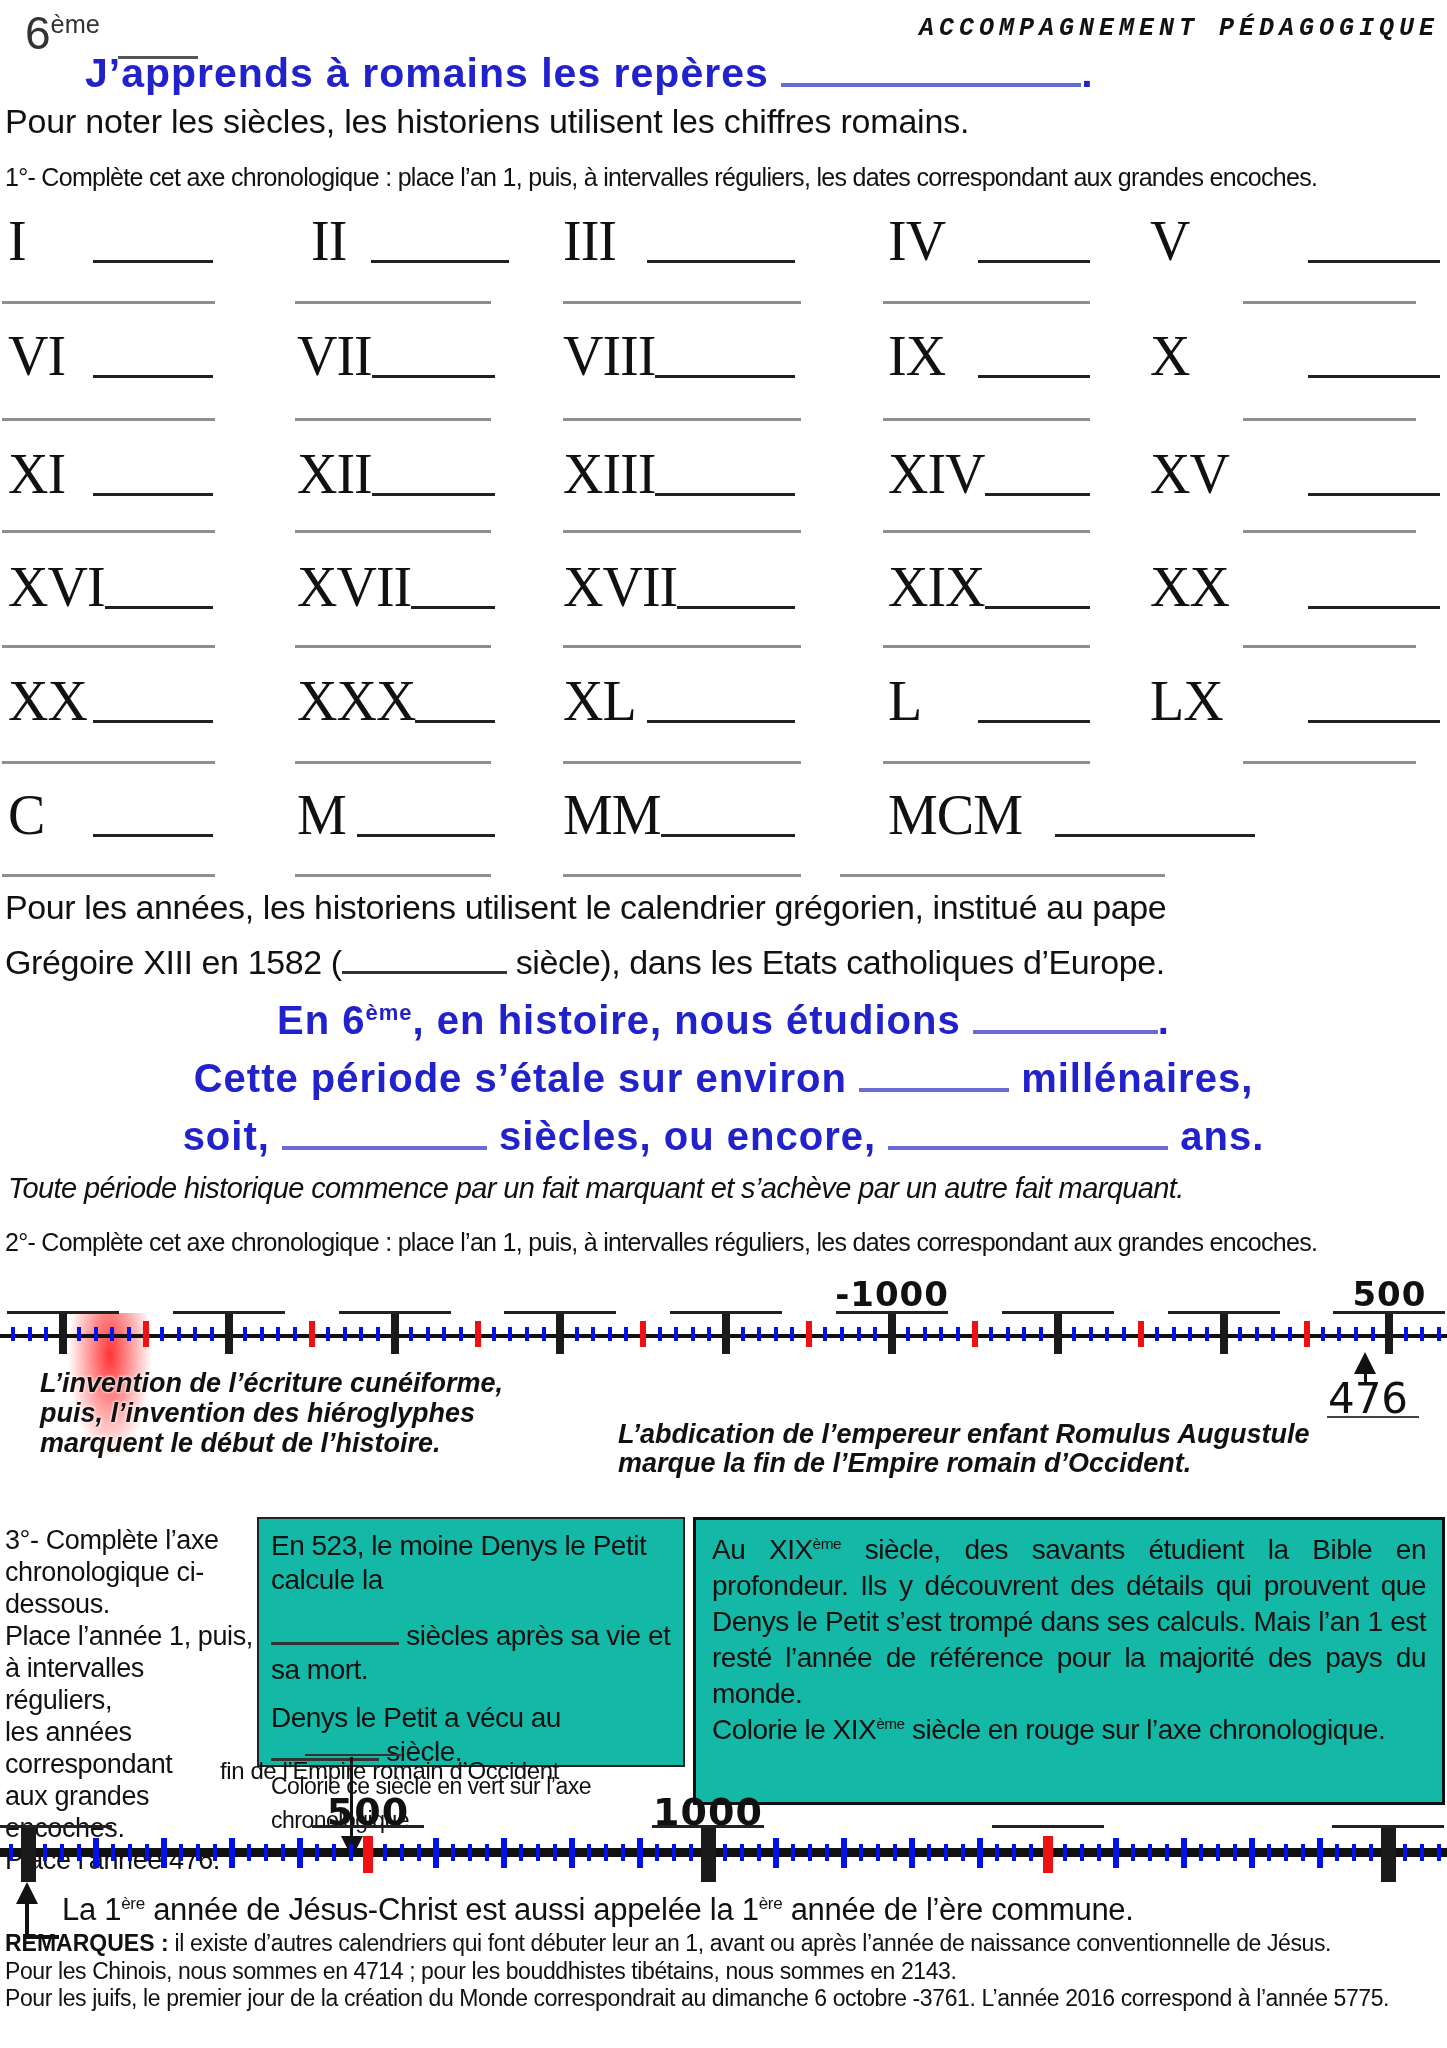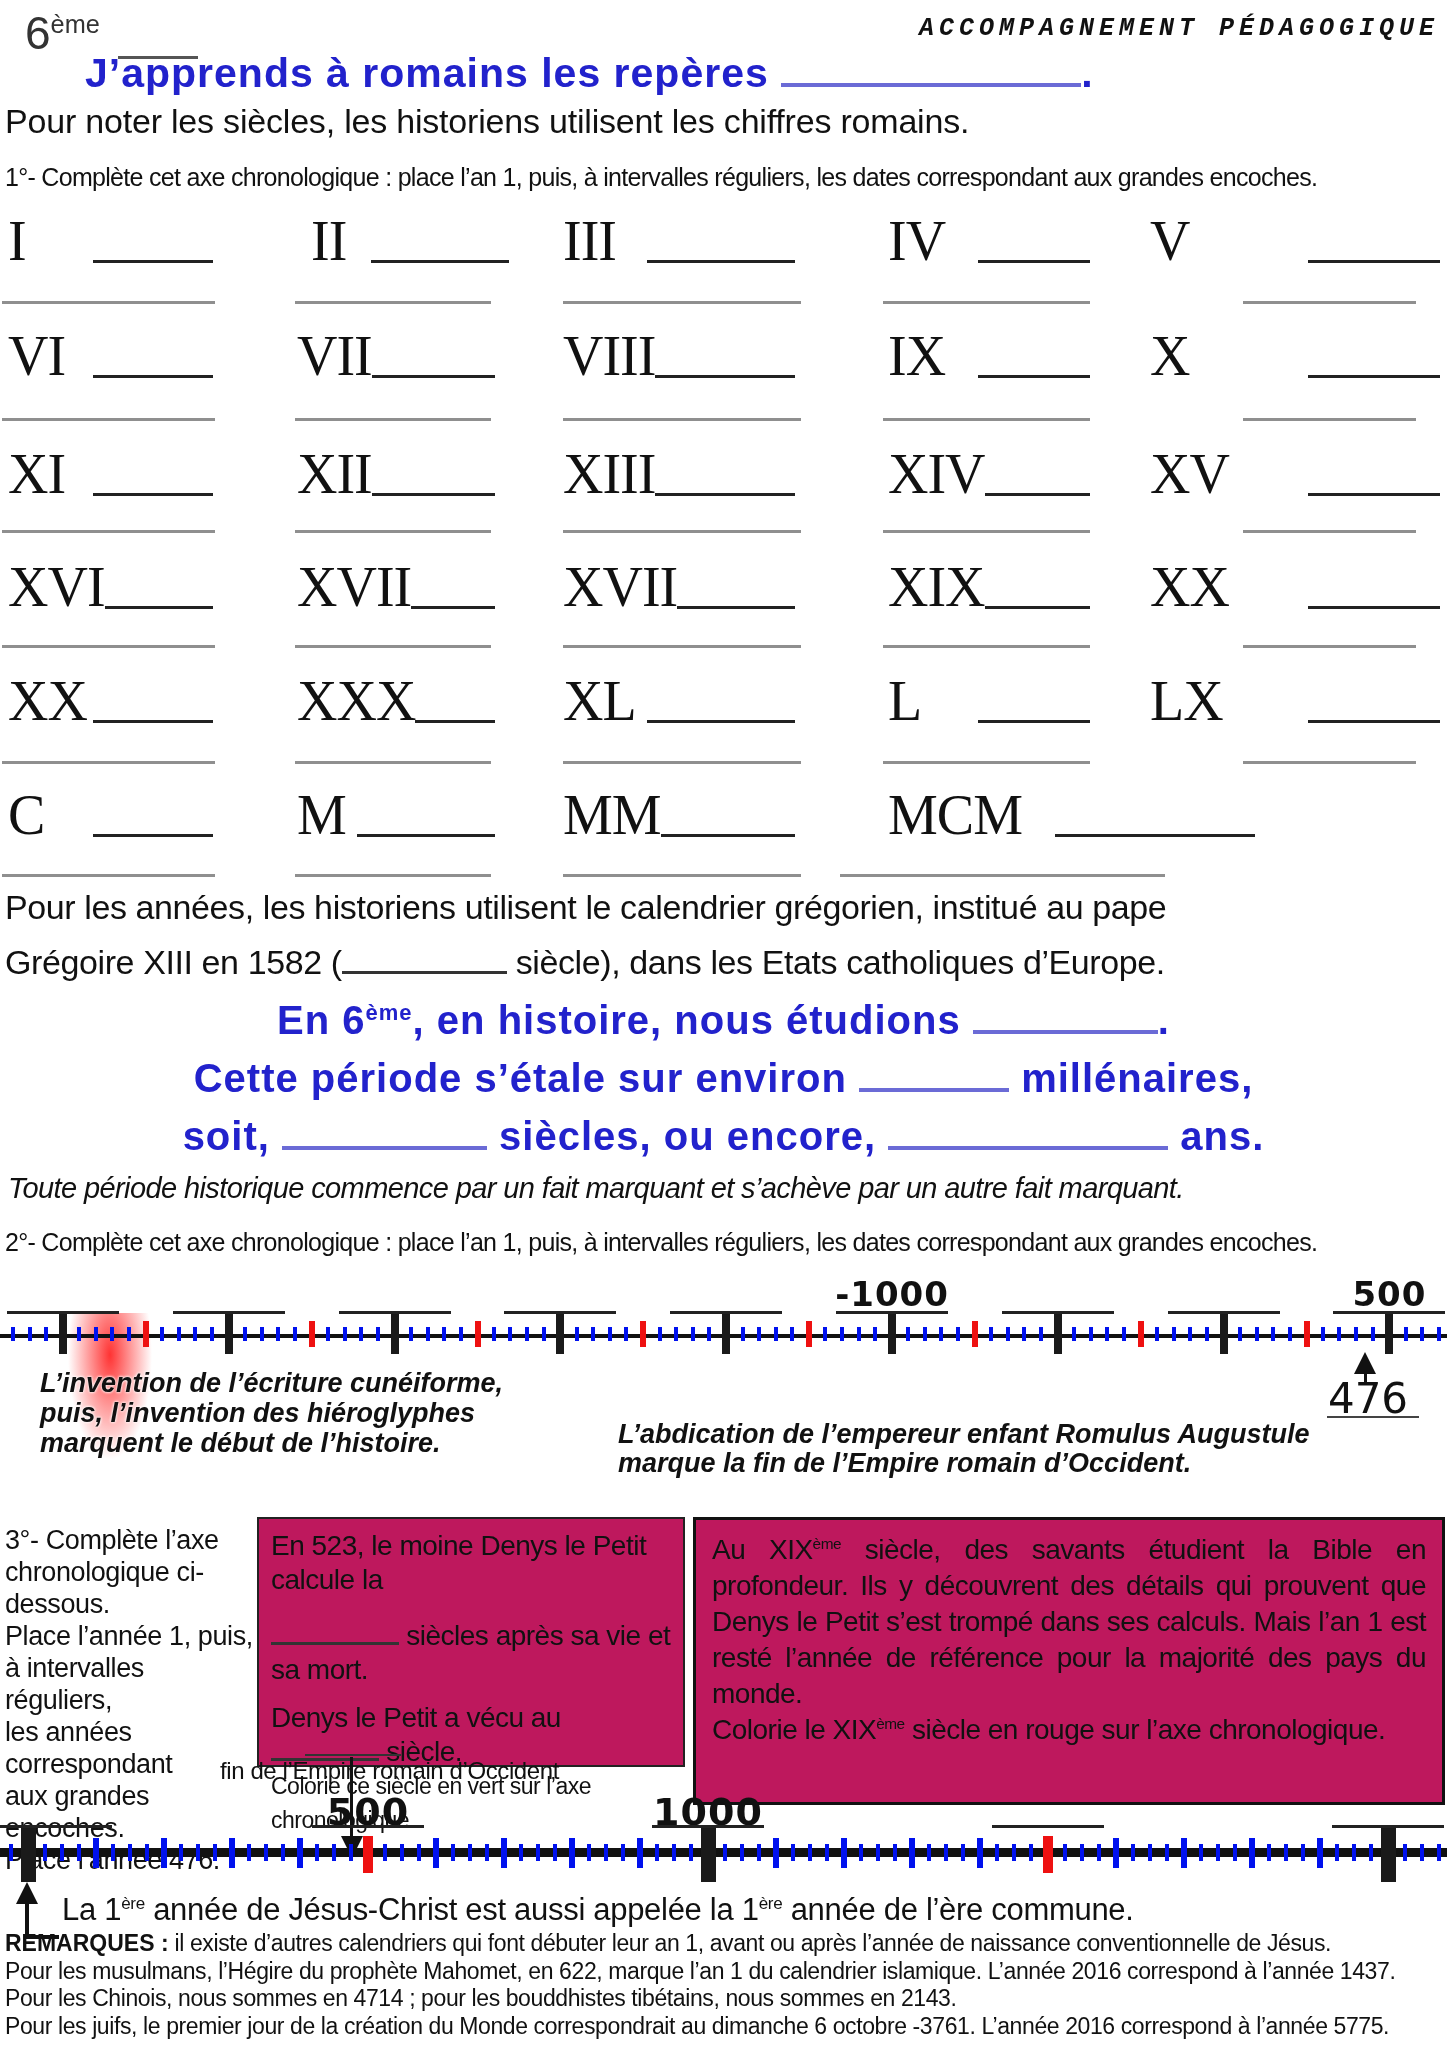--- a/index.html
+++ b/index.html
@@ -58,21 +58,21 @@
   #cap-left{left:40px;top:100px;width:520px;}
   #cap-right{left:618px;top:152px;width:829px;line-height:29px;}
   .up-arrow-line{position:absolute;width:3px;background:#111;}
   .tri-up{position:absolute;width:0;height:0;border-left:11px solid transparent;border-right:11px solid transparent;border-bottom:22px solid #111;}
   .tri-down{position:absolute;width:0;height:0;border-left:11px solid transparent;border-right:11px solid transparent;border-top:22px solid #111;}
   #evt476{left:1316px;top:106px;width:104px;text-align:center;font-weight:normal;font-size:42px;font-family:"DejaVu Sans",sans-serif;}
   #evt476-line{left:1327px;top:148px;width:92px;height:0;border-top:2px solid #444;position:absolute;}
 
   
   #q3{left:5px;top:1524px;width:252px;font-size:27px;line-height:32px;white-space:pre-line;letter-spacing:-0.4px;}
-  .wbox{background:#be185d;}
+  .wbox{background:#14b8a6;}
   #box-denys{left:257px;top:1517px;width:400px;height:226px;border:2px solid #222;padding:10px 12px;font-size:28px;line-height:34px;letter-spacing:-0.5px;}
   #box-denys .small{font-size:23px;letter-spacing:-0.5px;}
   #box-savants{left:693px;top:1517px;width:714px;height:258px;border:3px solid #111;padding:12px 16px;font-size:28px;line-height:36px;letter-spacing:-0.5px;text-align:justify;}
   .spacer{height:22px;}
 
   
   #fin-overline{left:305px;top:1754px;width:96px;height:0;border-top:2px solid #333;}
   #fin-label{left:220px;top:1757px;font-size:24px;letter-spacing:-0.4px;}
   #fin-arrow-line{left:350px;top:1757px;width:3px;height:84px;background:#111;}
   #fin-arrow-head{left:341px;top:1836px;}
@@ -576,16 +576,15 @@
 
 <div class="abs tri-up" id="note-arrow-head"></div>
 <div class="abs" id="note-arrow-line"></div>
 <div class="abs" id="note-arrow-foot"></div>
 <div class="abs" id="note">
   <span>La 1</span><sup class="sp">ère</sup><span> année de Jésus-Christ est aussi appelée la 1</span><sup class="sp">ère</sup><span> année de l’ère commune.</span>
 </div>
 
 <div class="abs" id="remarks">
   <div><b>REMARQUES :</b><span> il existe d’autres calendriers qui font débuter leur an 1, avant ou après l’année de naissance conventionnelle de Jésus.</span></div>
-  <div>Pour les musulmans, l’Hégire du prophète Mahomet, en 622, marque l’an 1 du calendrier islamique. L’année 2016 correspond à l’année 1437.</div>
   <div>Pour les Chinois, nous sommes en 4714 ; pour les bouddhistes tibétains, nous sommes en 2143.</div>
   <div>Pour les juifs, le premier jour de la création du Monde correspondrait au dimanche 6 octobre -3761. L’année 2016 correspond à l’année 5775.</div>
 </div>
 
 </body></html>

